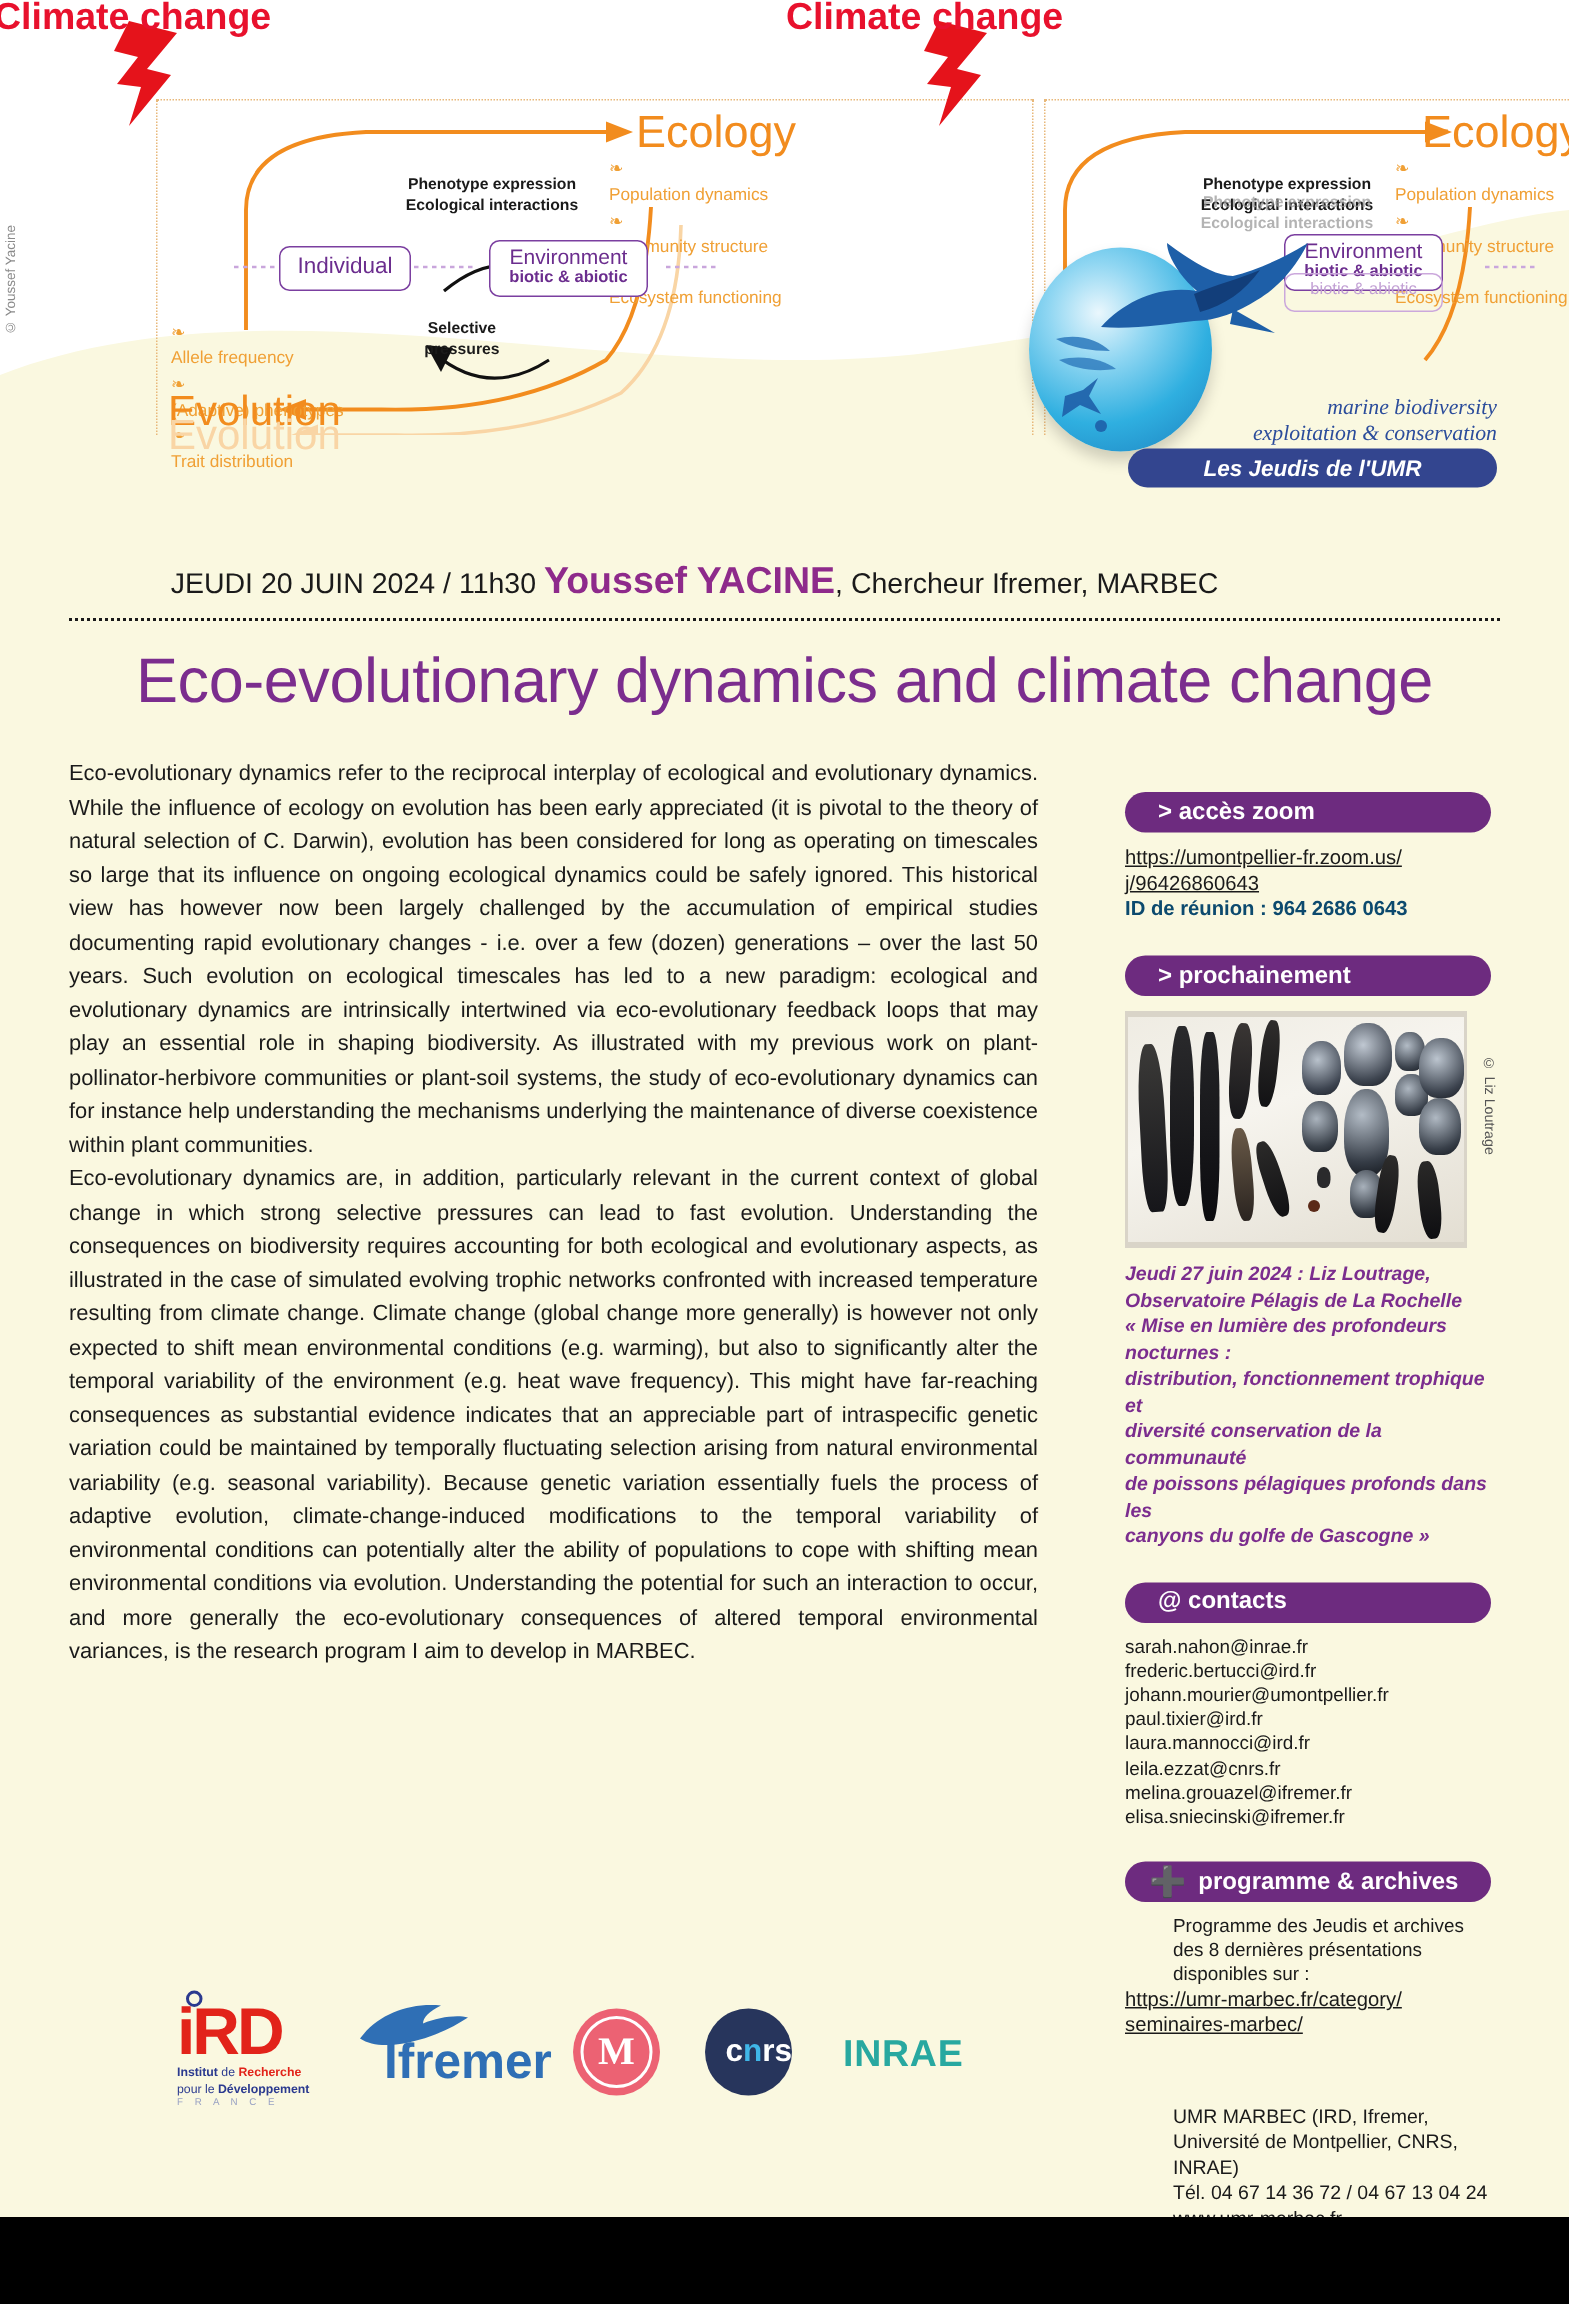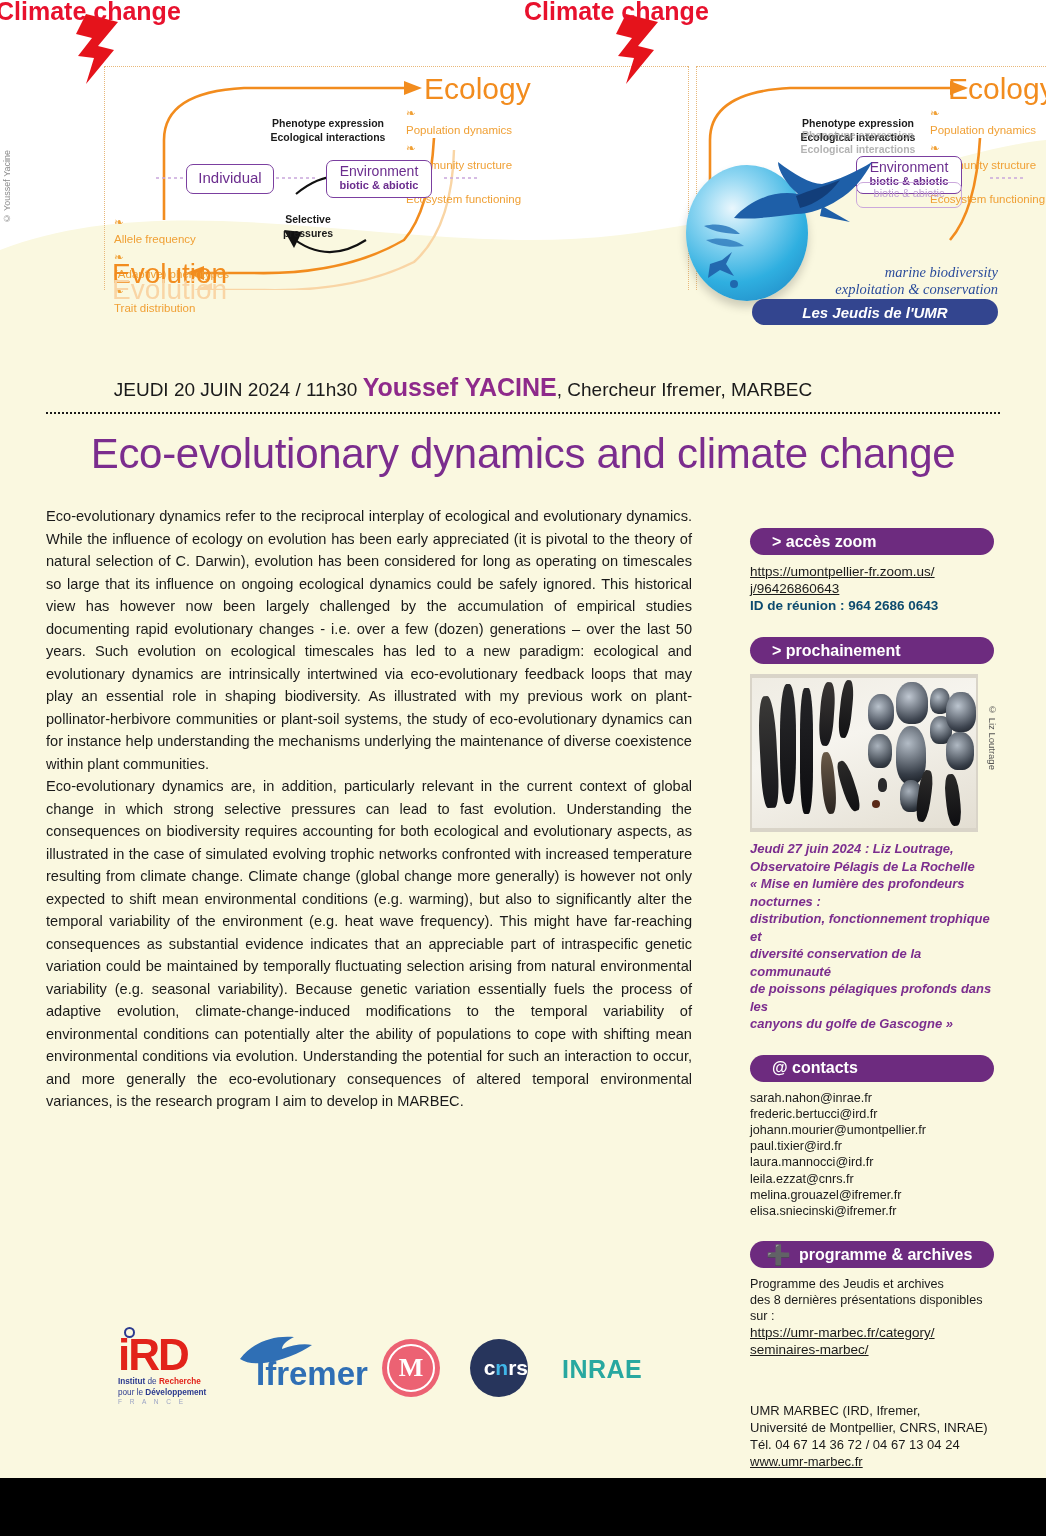--- a/index.html
+++ b/index.html
@@ -65,21 +65,21 @@
   .abstract p{margin:0 0 0 0;}
 
   
   .rail{position:absolute;left:750px;top:528px;width:246px;}
   .pill{width:244px;height:27px;border-radius:14px;background:#6D2B7F;color:#fff;
       font-weight:bold;font-size:16px;display:flex;align-items:center;padding-left:22px;
       box-sizing:border-box;}
   .raillink{color:#1A1A1A;font-size:13.5px;line-height:17px;text-decoration:underline;
       word-break:break-all;display:block;}
   .railbold{color:#0c4a6e;font-size:13.5px;font-weight:bold;line-height:18px;}
-  .railtxt{color:#1A1A1A;font-size:12.6px;line-height:16px;}
+  .railtxt{color:#1A1A1A;font-size:12.6px;line-height:16px;margin-left:32px;}
   .purpital{color:#7B2D8E;font-size:13px;font-weight:bold;font-style:italic;line-height:17.5px;}
 
   .photowrap{position:relative;width:246px;height:158px;margin-top:10px;}
   .photo{position:absolute;left:0;top:0;width:228px;height:158px;overflow:hidden;background:#d9d4c8;}
   .photo .tray{position:absolute;left:2px;top:4px;width:224px;height:150px;
       background:linear-gradient(160deg,#efece3 0%,#f6f4ee 40%,#e3ded2 100%);}
   .sp{position:absolute;border-radius:46% 46% 40% 40%;}
   .copyR{position:absolute;right:-2px;top:30px;color:#555;font-size:9.5px;
       writing-mode:vertical-rl;}
 

